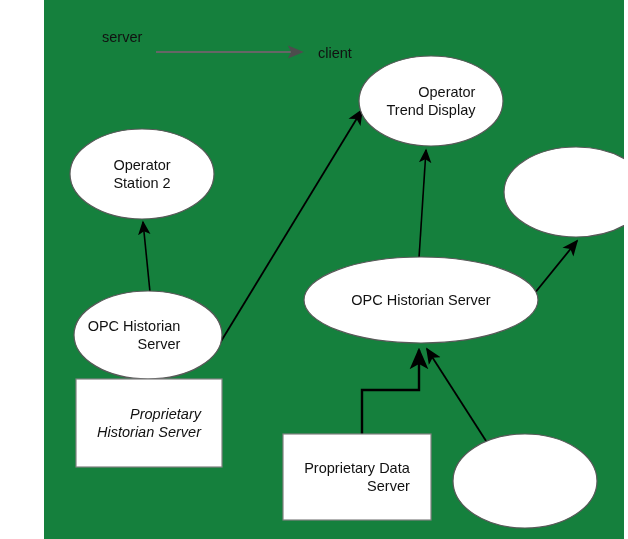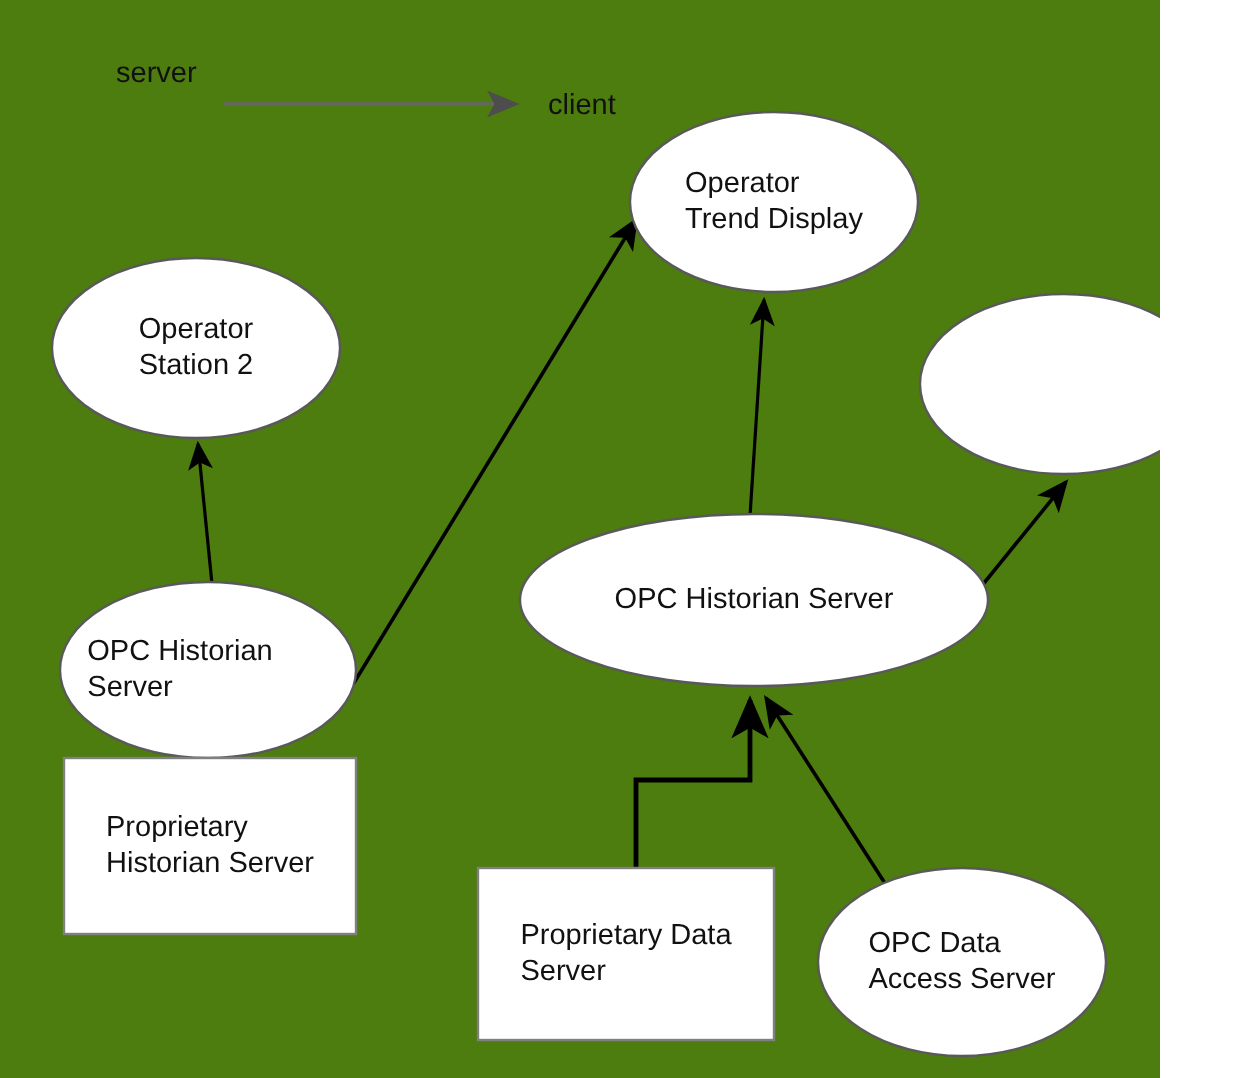--- a/index.html
+++ b/index.html
@@ -4,37 +4,38 @@
 <style>
   html, body {
     margin: 0;
     padding: 0;
     background: #ffffff;
   }
   #diagram-root {
     position: relative;
     width: 580px;
     height: 539px;
-    background: #4d7c0f;
+    background: #15803d;
     overflow: hidden;
     font-family: "Liberation Sans", sans-serif;
+    margin-left: 44px;
   }
   #diagram-svg {
     position: absolute;
     left: 0;
     top: 0;
     width: 628px;
     height: 539px;
   }
   .node-label {
     position: absolute;
     display: flex;
     align-items: center;
     justify-content: center;
-    text-align: left;
+    text-align: right;
     color: #111111;
     font-family: "Liberation Sans", sans-serif;
     font-size: 14.5px;
     line-height: 1.25;
     white-space: pre-line;
     pointer-events: none;
   }
   .axis-label {
     position: absolute;
     color: #111111;
@@ -104,23 +105,21 @@
 
   <div class="node-label" style="left:26px; top:129px; width:144px; height:90px;">Operator
 Station 2</div>
 
 
   <div class="node-label" style="left:260px; top:257px; width:234px; height:86px;">OPC Historian Server</div>
 
   <div class="node-label" style="left:16px; top:291px; width:148px; height:88px;">OPC Historian
 Server</div>
 
-  <div class="node-label" style="left:32px; top:379px; width:146px; height:88px;">Proprietary
+  <div class="node-label" style="left:32px; top:379px; width:146px; height:88px;font-style:italic;">Proprietary
 Historian Server</div>
 
   <div class="node-label" style="left:239px; top:434px; width:148px; height:86px;border-radius:24px;">Proprietary Data
 Server</div>
 
-  <div class="node-label" style="left:409px; top:434px; width:144px; height:94px;">OPC Data
-Access Server</div>
 
 
 </div>
 
 </body></html>

